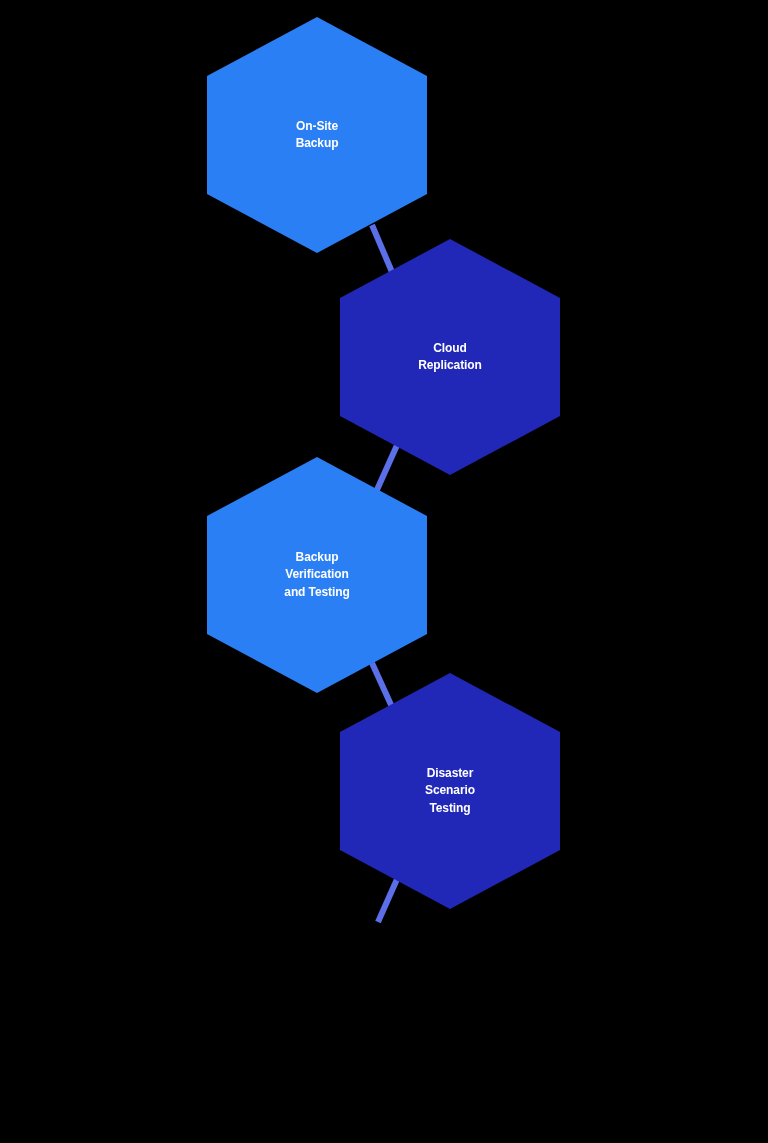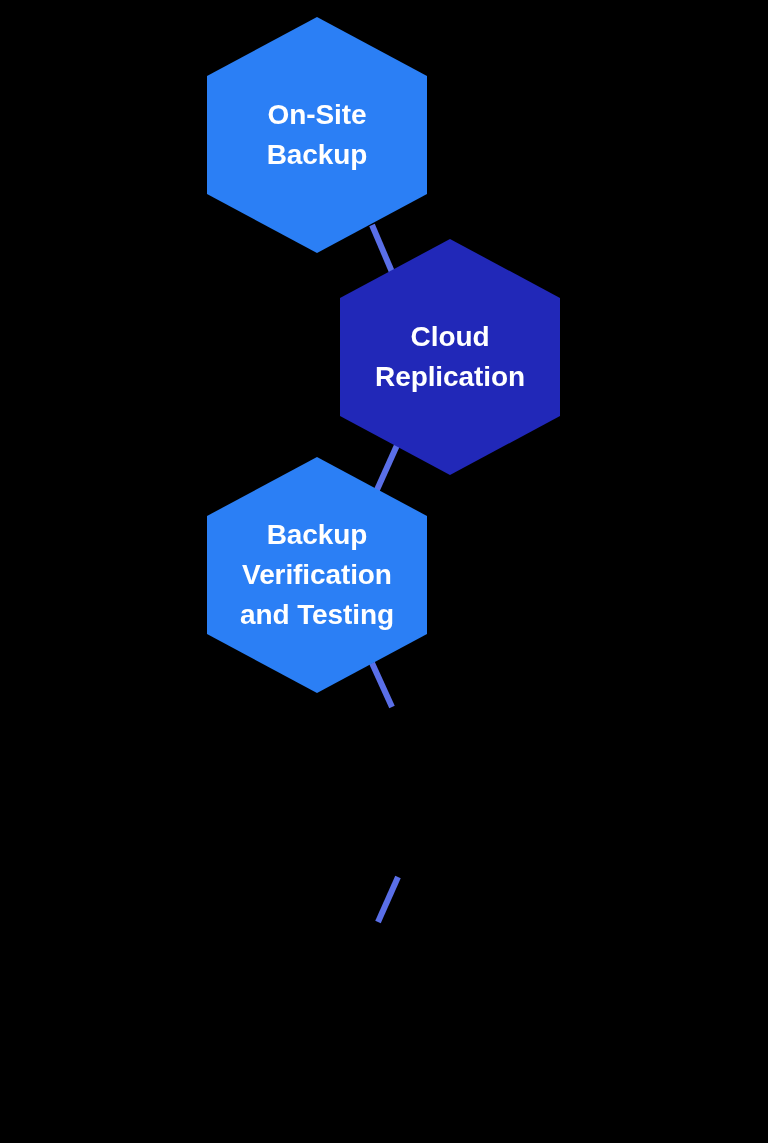--- a/index.html
+++ b/index.html
@@ -32,21 +32,21 @@
     width: 220px;
     height: 236px;
     display: flex;
     align-items: center;
     justify-content: center;
     clip-path: polygon(50% 0%, 100% 25%, 100% 75%, 50% 100%, 0% 75%, 0% 25%);
     -webkit-clip-path: polygon(50% 0%, 100% 25%, 100% 75%, 50% 100%, 0% 75%, 0% 25%);
   }
   .hex-label {
     color: #ffffff;
-    font-size: 28px;
+    font-size: 12px;
     font-weight: bold;
     line-height: 1.42;
     text-align: center;
     letter-spacing: -0.1px;
     white-space: pre-line;
     padding: 0 16px;
     box-sizing: border-box;
   }
   .hex-1 { left: 207px; top: 17px; }
   .hex-2 { left: 340px; top: 239px; }
@@ -75,15 +75,20 @@
     <span class="hex-label">Cloud
 Replication</span>
   </div>
 
   <div class="hex hex-3" style="background: rgb(43, 127, 245);">
     <span class="hex-label">Backup
 Verification
 and Testing</span>
   </div>
 
+  <div class="hex hex-4" style="background: rgb(33, 40, 184);">
+    <span class="hex-label">Disaster
+Scenario
+Testing</span>
+  </div>
 
 
 </div>
 
 </body></html>

